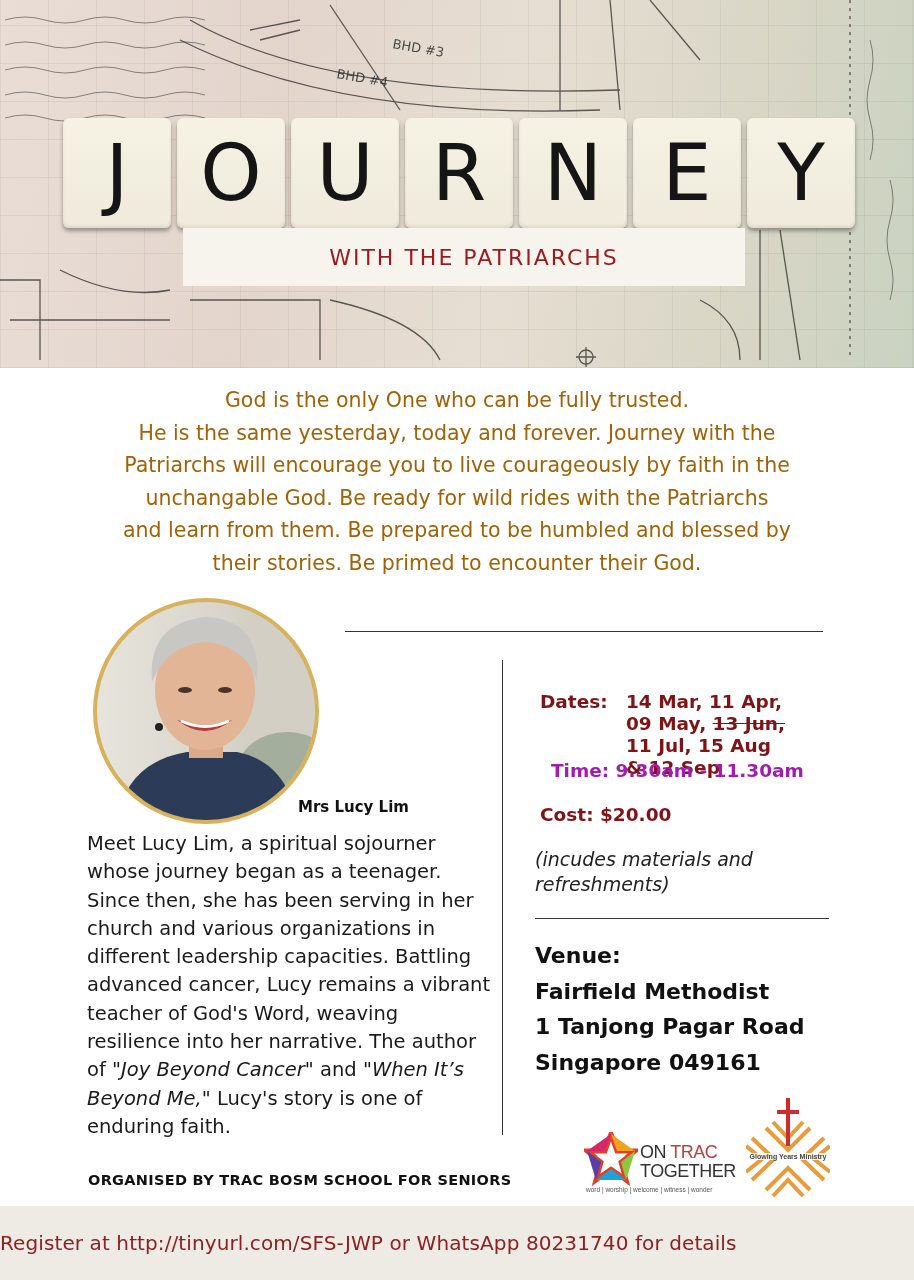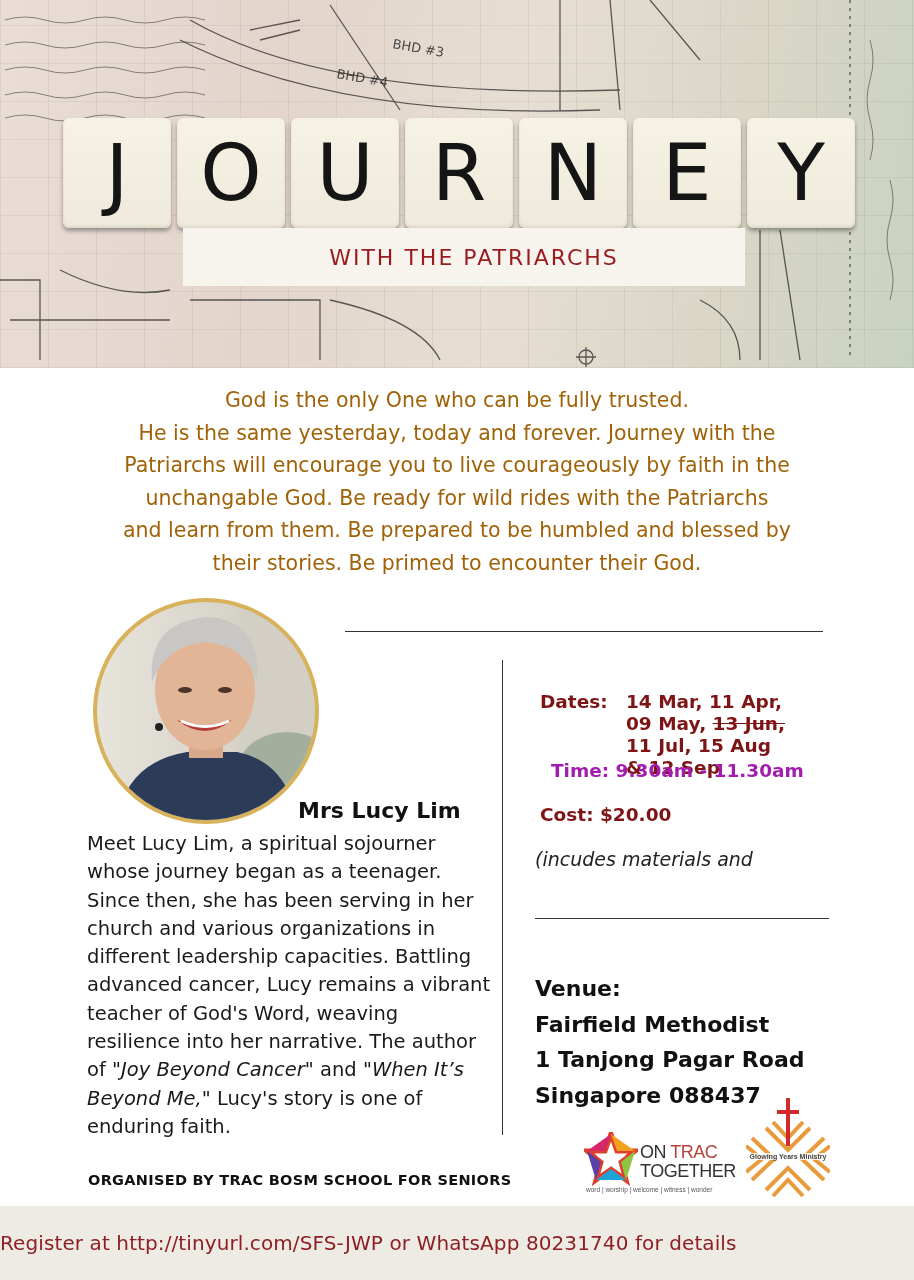--- a/index.html
+++ b/index.html
@@ -18,38 +18,38 @@
     display: flex; align-items: center; justify-content: center; font-family: "DejaVu Sans", sans-serif; font-size: 78px; color: #151515; font-weight: normal; }
   .subtitle-box { position: absolute; left: 183px; top: 228px; width: 562px; height: 58px; background: #f7f4ee;
     display: flex; align-items: center; justify-content: center; }
   .subtitle { font-family: "DejaVu Sans", sans-serif; font-weight: normal; font-size: 22px; letter-spacing: 2px; color: #9b1a1f; margin-left: 20px; }
 
   .intro { position: absolute; left: 60px; top: 384px; width: 794px; text-align: center; font-size: 20.5px; line-height: 32.5px; color: #a16207; }
 
   .photo { position: absolute; left: 93px; top: 598px; width: 226px; height: 226px; border-radius: 50%; border: 4px solid #d8b25a; overflow: hidden; box-sizing: border-box;
     background: linear-gradient(90deg, #e7e4dc 0%, #d8d4cb 60%, #b7c0a8 100%); }
   .photo svg { display: block; }
-  .name { position: absolute; left: 298px; top: 798px; font-size: 22px; font-weight: bold; color: #111; }
+  .name { position: absolute; left: 298px; top: 798px; font-size: 15px; font-weight: bold; color: #111; }
   .bio { position: absolute; left: 87px; top: 830px; width: 410px; font-size: 19.5px; line-height: 28.3px; color: #1a1a1a; }
   .bio i { font-style: italic; }
 
   .hr1 { position: absolute; left: 345px; top: 631px; width: 478px; height: 1px; background: #333; }
   .vr { position: absolute; left: 502px; top: 660px; width: 1px; height: 475px; background: #333; }
   .hr2 { position: absolute; left: 535px; top: 918px; width: 294px; height: 1px; background: #333; }
 
   .details { position: absolute; left: 540px; top: 648px; width: 300px; color: #7e1416; font-weight: bold; font-size: 18.5px; margin-top: 43px; }
   .dates-row { display: flex; }
   .dates-label { width: 86px; line-height: 22px; }
   .dates-val { line-height: 22px; }
   .strike { text-decoration: line-through; text-align: center; }
   .time { position: absolute; left: 540px; top: 760px; color: #a21caf; font-weight: bold; font-size: 18.5px; margin-left: 11px; }
   .cost { position: absolute; left: 540px; top: 804px; color: #7e1416; font-weight: bold; font-size: 18.5px; }
   .note { position: absolute; left: 535px; top: 847px; width: 290px; font-style: italic; font-size: 19px; line-height: 25px; color: #222; }
 
-  .venue { position: absolute; left: 535px; top: 971px; width: 330px; font-weight: bold; font-size: 22px; line-height: 35.5px; color: #111; }
+  .venue { position: absolute; left: 535px; top: 938px; width: 330px; font-weight: bold; font-size: 22px; line-height: 35.5px; color: #111; }
 
   .organiser { position: absolute; left: 88px; top: 1172px; font-weight: bold; font-size: 14.5px; letter-spacing: 0.3px; color: #111; }
 
   .logo1 { position: absolute; left: 584px; top: 1130px; width: 150px; height: 68px; text-align: right; }
   .logo1 .ot-line1 { position: absolute; left: 56px; top: 12px; font-family: "Liberation Sans", sans-serif; font-size: 18px; color: #333; letter-spacing: -0.5px; }
   .logo1 .ot-line1 .trac { color: #b8413b; }
   .logo1 .ot-line2 { position: absolute; left: 56px; top: 31px; font-family: "Liberation Sans", sans-serif; font-size: 18px; color: #333; letter-spacing: -0.5px; }
   .logo1 .ot-tag { position: absolute; left: 2px; top: 56px; font-family: "Liberation Sans", sans-serif; font-size: 6.5px; color: #555; white-space: nowrap; }
   .logo2 { position: absolute; left: 746px; top: 1098px; width: 84px; height: 100px; }
   .logo2 .gy { position: absolute; left: 0; top: 55px; width: 84px; text-align: center; font-family: "Liberation Sans", sans-serif; font-size: 7px; font-weight: bold; color: #444; background: rgba(255,255,255,0.85); }
@@ -150,27 +150,28 @@
       <div><span>09 May, </span><span class="strike">13 Jun,</span></div>
       <div>11 Jul, 15 Aug</div>
       <div>&amp; 12 Sep</div>
     </div>
   </div>
 </div>
 <div class="time">Time: 9.30am - 11.30am</div>
 <div class="cost">Cost: $20.00</div>
 <div class="note">
   <div>(incudes materials and</div>
+  <div>refreshments)</div>
 </div>
 
 <div class="venue">
   <div>Venue:</div>
   <div>Fairfield Methodist</div>
   <div>1 Tanjong Pagar Road</div>
-  <div>Singapore 088437</div>
+  <div>Singapore 049161</div>
 </div>
 
 <div class="organiser">ORGANISED BY TRAC BOSM SCHOOL FOR SENIORS</div>
 
 <div class="logo1">
   <svg width="54" height="54" viewBox="0 0 54 54" style="position:absolute;left:0;top:2px;">
     <polygon points="27,2 33,19 51,19 37,30 42,48 27,37 12,48 17,30 3,19 21,19" fill="none" stroke="#e0402a" stroke-width="5"></polygon>
     <polygon points="27,2 33,19 51,19" fill="#f2a01f"></polygon>
     <polygon points="51,19 37,30 42,48" fill="#8cc63f"></polygon>
     <polygon points="42,48 27,37 12,48" fill="#1fa3d6"></polygon>

